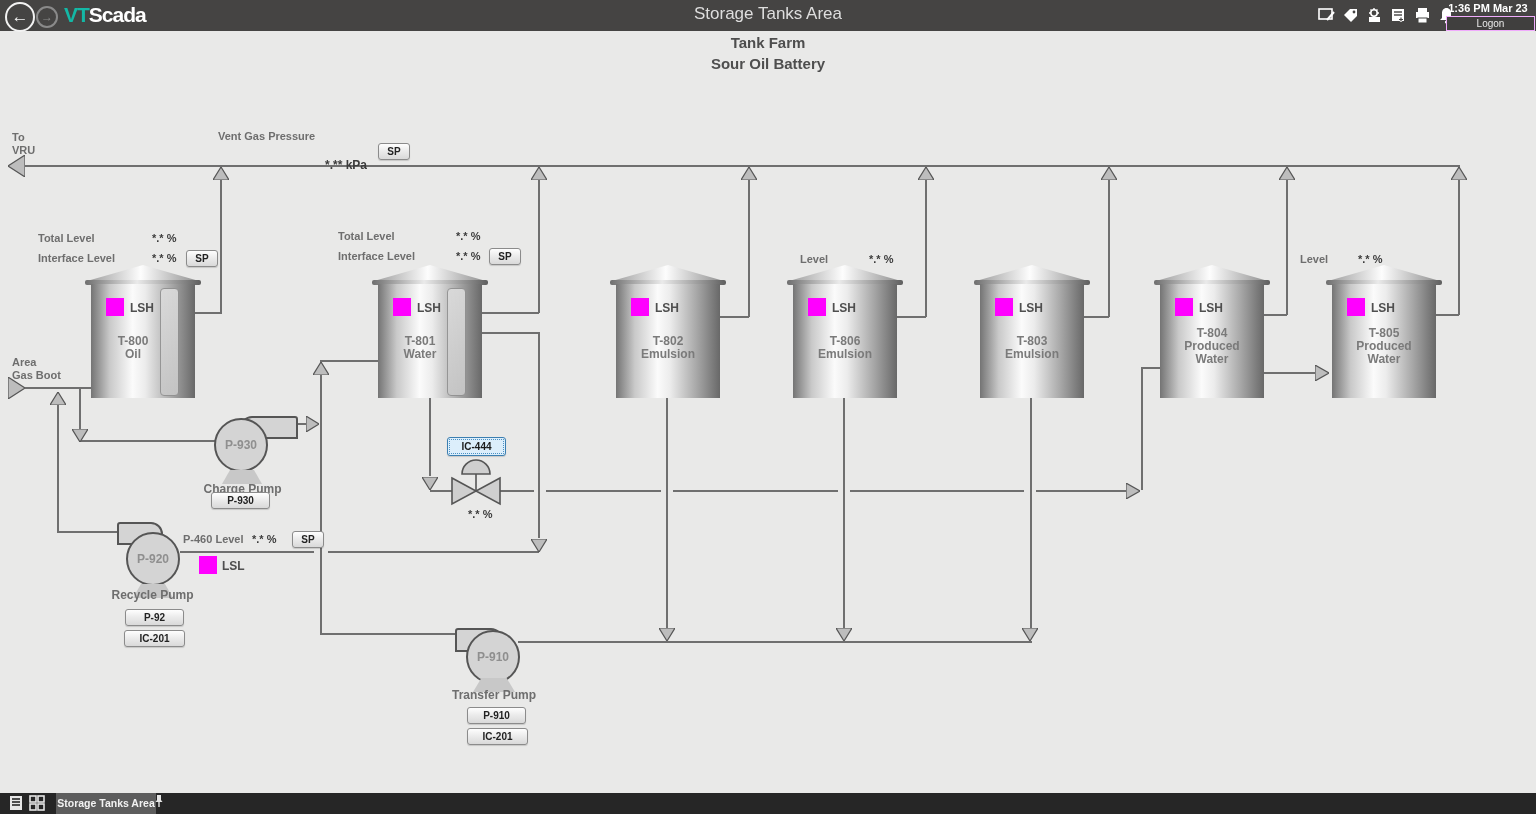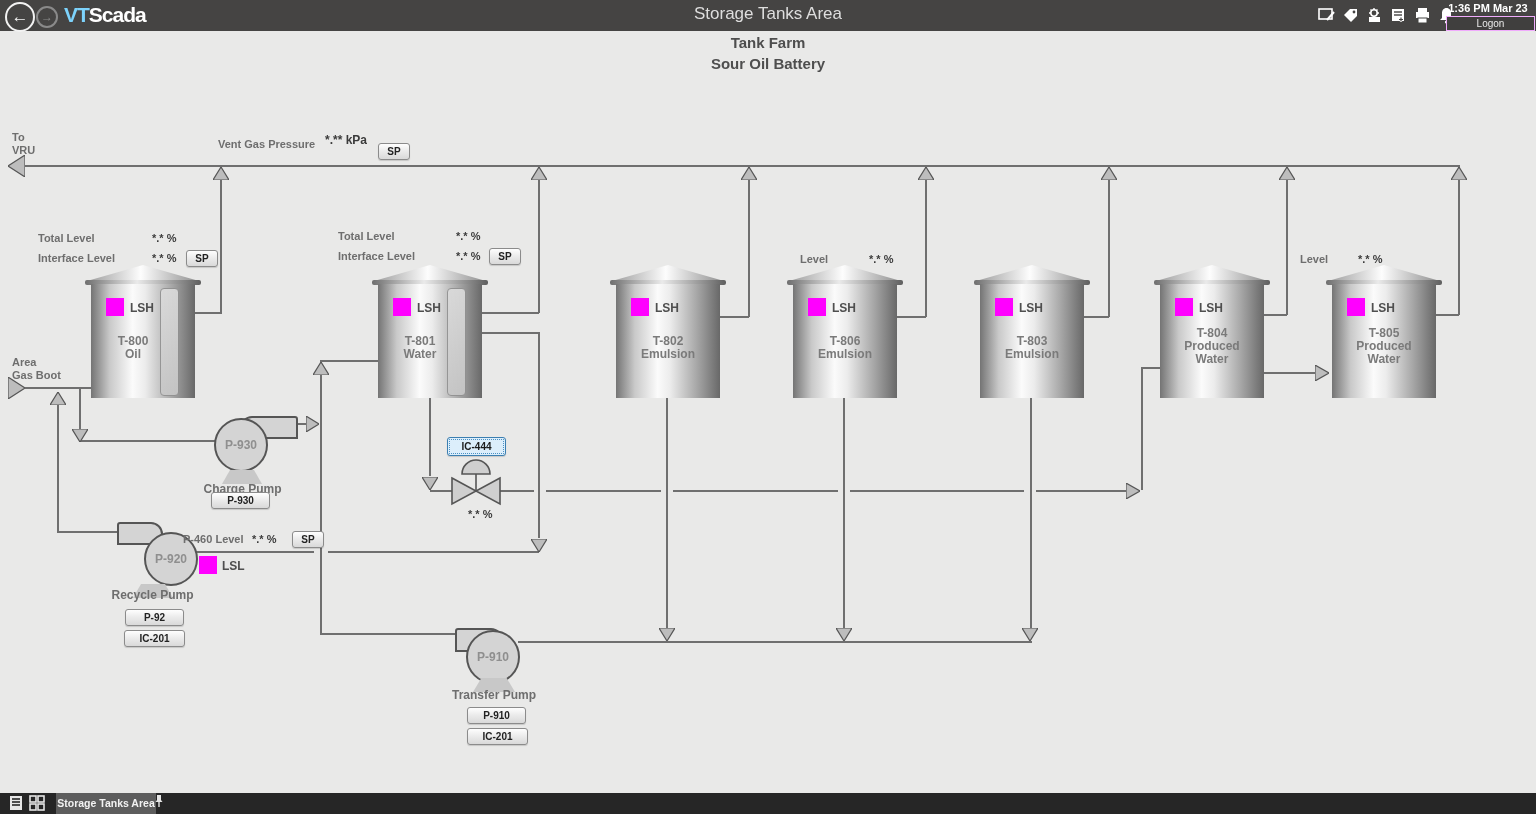--- a/index.html
+++ b/index.html
@@ -4,21 +4,21 @@
 <style>
   html,body{margin:0;padding:0;background:#999;}
   .stage{position:relative;width:1536px;height:814px;background:#e9e9e8;overflow:hidden;
          font-family:"Liberation Sans",sans-serif;}
   
   .titlebar{position:absolute;left:0;top:0;width:1536px;height:31px;background:#454443;}
   .navbtn{position:absolute;border-radius:50%;display:flex;align-items:center;justify-content:center;cursor:pointer;}
   .back{left:5px;top:2px;width:26px;height:26px;border:2px solid #f2f2f2;color:#f2f2f2;font-size:17px;font-weight:bold;}
   .fwd{left:36px;top:6px;width:18px;height:18px;border:2px solid #8a8a8a;color:#8a8a8a;font-size:12px;font-weight:bold;}
   .logo{position:absolute;left:64px;top:3px;font-size:21px;font-weight:bold;letter-spacing:-1px;}
-  .logo .vt{color:#7dd3fc;}
+  .logo .vt{color:#14b8a6;}
   .logo .sc{color:#ffffff;}
   .apptitle{position:absolute;left:0;top:4px;width:1536px;text-align:center;color:#dedede;font-size:17px;}
   .tb-icons{position:absolute;left:1318px;top:7px;display:flex;gap:7px;}
   .tb-icons svg{display:block;}
   .clock{position:absolute;left:1442px;top:2px;width:92px;text-align:center;color:#fff;font-size:11px;font-weight:bold;}
   .logon{position:absolute;left:1446px;top:16px;width:87px;height:13px;border:1px solid #f0abfc;background:#403f3e;
          color:#e8e8e8;font-size:10px;text-align:center;line-height:13px;cursor:pointer;}
   
   .sub{position:absolute;left:0;width:1536px;text-align:center;font-weight:bold;color:#4e4e4e;font-size:15px;}
   
@@ -234,22 +234,22 @@
       <polygon points="0,0 16,0 8,13"></polygon>
     </svg>
   <svg class="ar" style="left:1022px;top:628px;" width="16" height="13">
       <polygon points="0,0 16,0 8,13"></polygon>
     </svg>
 
   <div class="lbl" style="left:12px;top:131px;">To</div>
   <div class="lbl" style="left:12px;top:144px;">VRU</div>
   <div class="lbl" style="left:12px;top:356px;">Area</div>
   <div class="lbl" style="left:12px;top:369px;">Gas Boot</div>
-  <div class="lbl" style="left:218px;top:138px;">Vent Gas Pressure</div>
-  <div class="val" style="left:325px;top:133px;font-size:12px;">*.** kPa</div>
+  <div class="lbl" style="left:218px;top:130px;">Vent Gas Pressure</div>
+  <div class="val" style="left:325px;top:158px;font-size:12px;">*.** kPa</div>
   <div class="btn sp" style="left:378px;top:143px;">SP</div>
 
   <div class="lbl r" style="left:38px;top:232px;width:93px;">Total Level</div>
   <div class="val" style="left:152px;top:232px;">*.* %</div>
   <div class="lbl r" style="left:38px;top:252px;width:93px;">Interface Level</div>
   <div class="val" style="left:152px;top:252px;">*.* %</div>
   <div class="btn sp" style="left:186px;top:250px;">SP</div>
 
   <div class="lbl r" style="left:338px;top:230px;width:96px;">Total Level</div>
   <div class="val" style="left:456px;top:230px;">*.* %</div>
@@ -350,21 +350,21 @@
     <div class="pbody" style="left:0px;top:4px;">
         <span>P-930</span>
       </div>
     <div class="base" style="left:8px;top:56px;width:40px;height:14px;"></div>
   </div>
   <div class="pname" style="left:195px;top:474px;width:95px;margin-top:8px;">Charge Pump</div>
   <div class="btn pbtn" style="left:211px;top:492px;">P-930</div>
 
   <div class="pump" style="left:117px;top:520px;width:100px;height:80px;">
     <div class="noz" style="left:0px;top:2px;width:42px;height:19px;border-radius:3px 12px 0 0;"></div>
-    <div class="pbody" style="left:27px;top:12px;align-items:center;">
+    <div class="pbody" style="left:9px;top:12px;align-items:center;">
         <span>P-920</span>
       </div>
     <div class="base" style="left:16px;top:64px;width:40px;height:14px;"></div>
   </div>
   <div class="lbl" style="left:183px;top:533px;">P-460 Level</div>
   <div class="val" style="left:252px;top:533px;">*.* %</div>
   <div class="btn sp" style="left:292px;top:531px;">SP</div>
   <div style="position:absolute;left:199px;top:556px;width:18px;height:18px;background:#ff00ff;"></div>
   <div class="val" style="left:222px;top:559px;font-size:12px;color:#4f4f4f;">LSL</div>
   <div class="pname" style="left:105px;top:588px;width:95px;">Recycle Pump</div>

